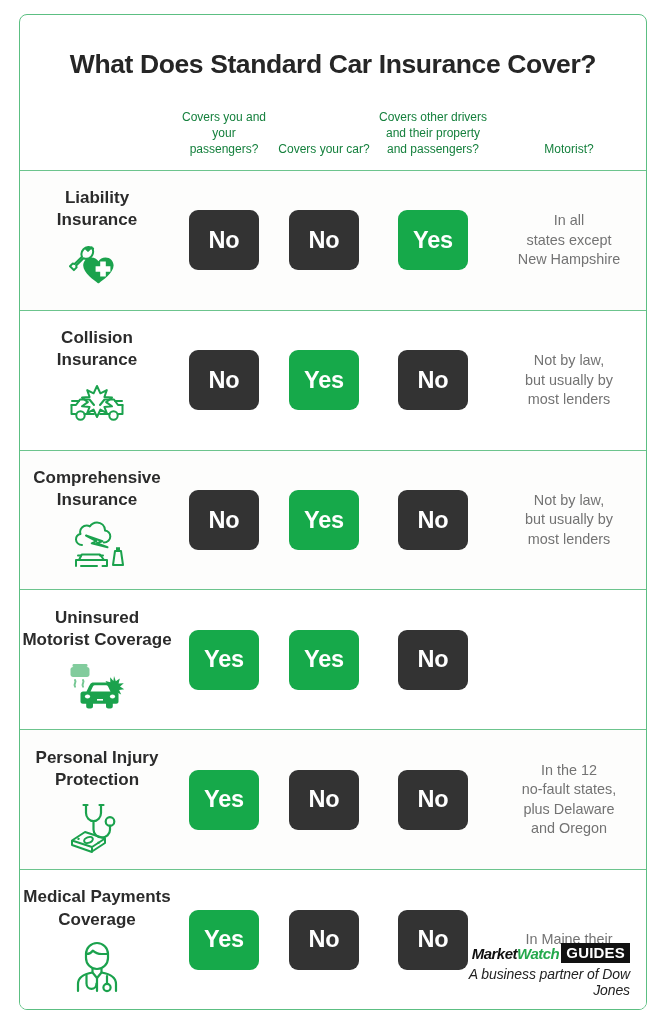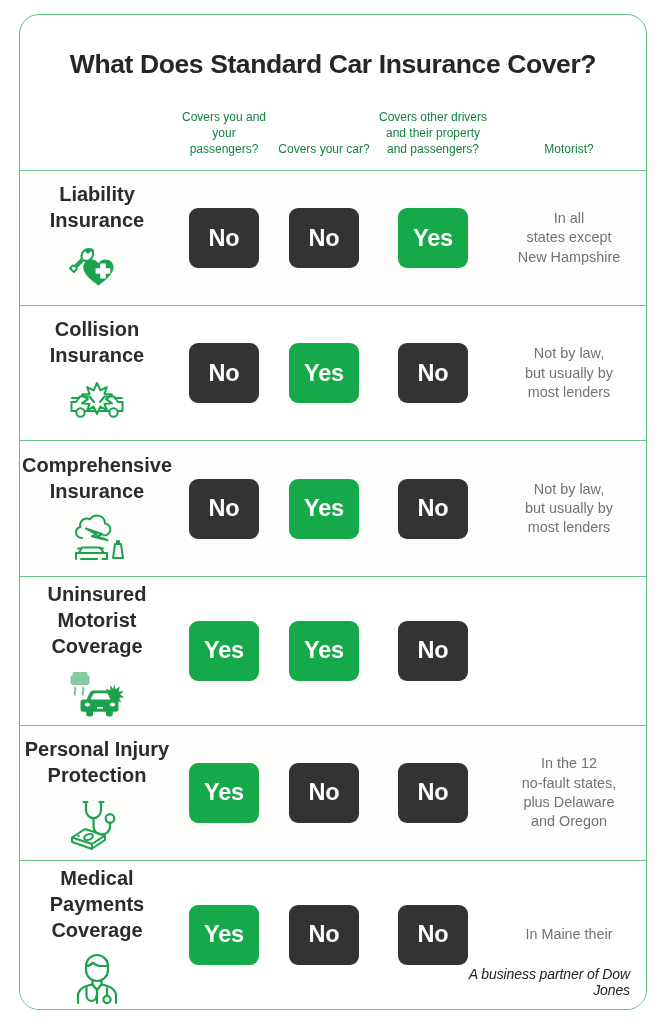--- a/index.html
+++ b/index.html
@@ -15,21 +15,21 @@
   }
 
   .infographic {
     position: absolute;
     left: 19px;
     top: 14px;
     width: 628px;
     height: 996px;
     box-sizing: border-box;
     border: 1.5px solid #5cbf82;
-    border-radius: 20px;
+    border-radius: 8px;
     background: #ffffff;
     overflow: hidden;
     display: flex;
     flex-direction: column;
   }
 
   .title {
     text-align: center;
     font-size: 26.5px;
     font-weight: bold;
@@ -84,21 +84,21 @@
   .label-cell {
     display: flex;
     flex-direction: column;
     align-items: center;
     justify-content: center;
     padding: 4px 2px 2px;
     box-sizing: border-box;
   }
   .label-text {
     text-align: center;
-    font-size: 20px;
+    font-size: 17px;
     font-weight: bold;
     line-height: 1.3;
     color: #2b2b2b;
     margin-bottom: 6px;
     white-space: pre-line;
   }
   .icon-wrap {
     width: 62px;
     height: 58px;
     display: flex;
@@ -389,16 +389,21 @@
         <div class="badge no">No</div>
       </div>
       <div class="col-req req-cell">
         <div>In Maine their</div>
       </div>
     </div>
 
   </div>
 
   <div class="logo-block">
+    <div class="logo-main">
+      <span class="logo-market">Market</span>
+        <span class="logo-watch">Watch</span>
+        <span class="logo-guides">GUIDES</span>
+    </div>
     <div class="logo-tagline">A business partner of Dow Jones</div>
   </div>
 
 </div>
 
 </body></html>

